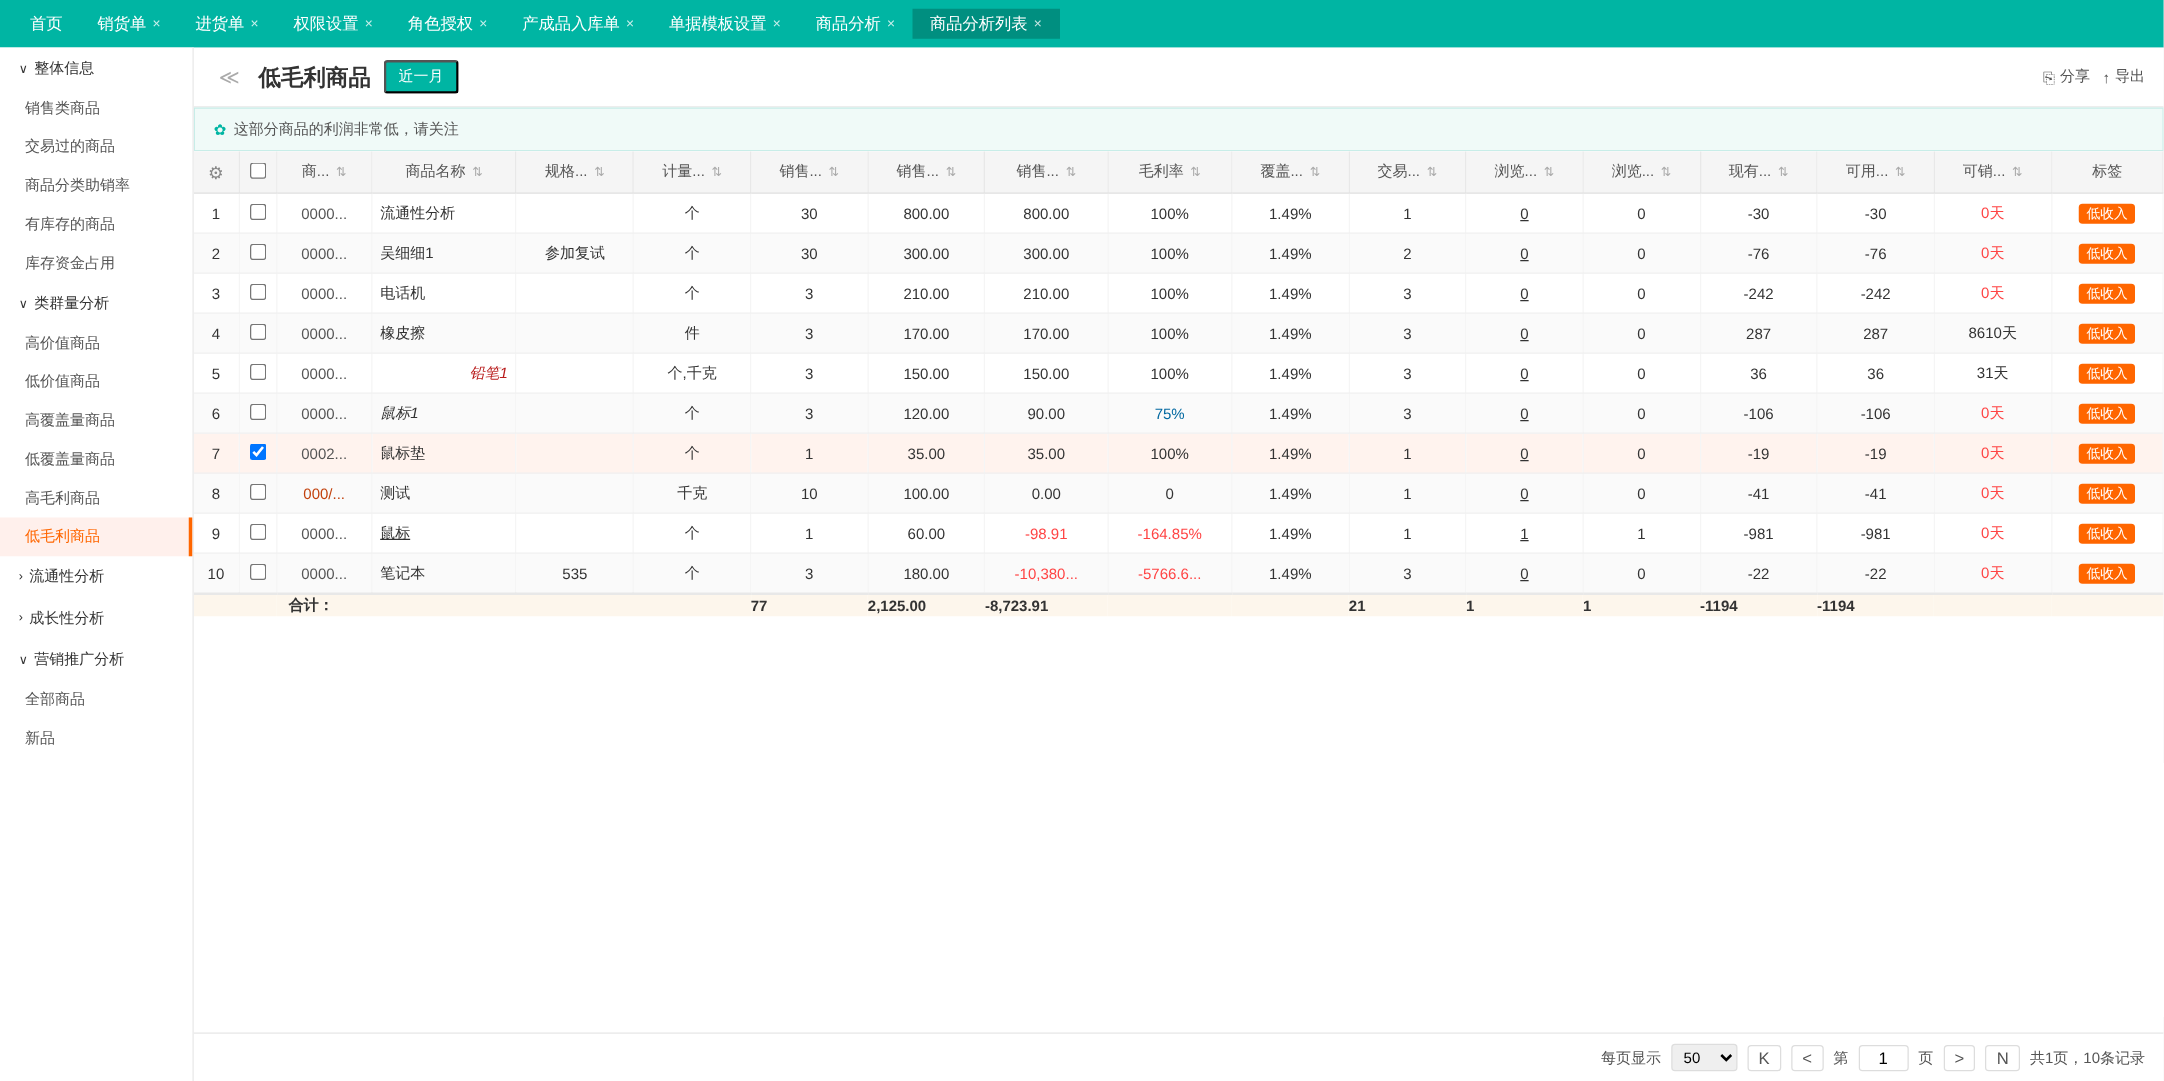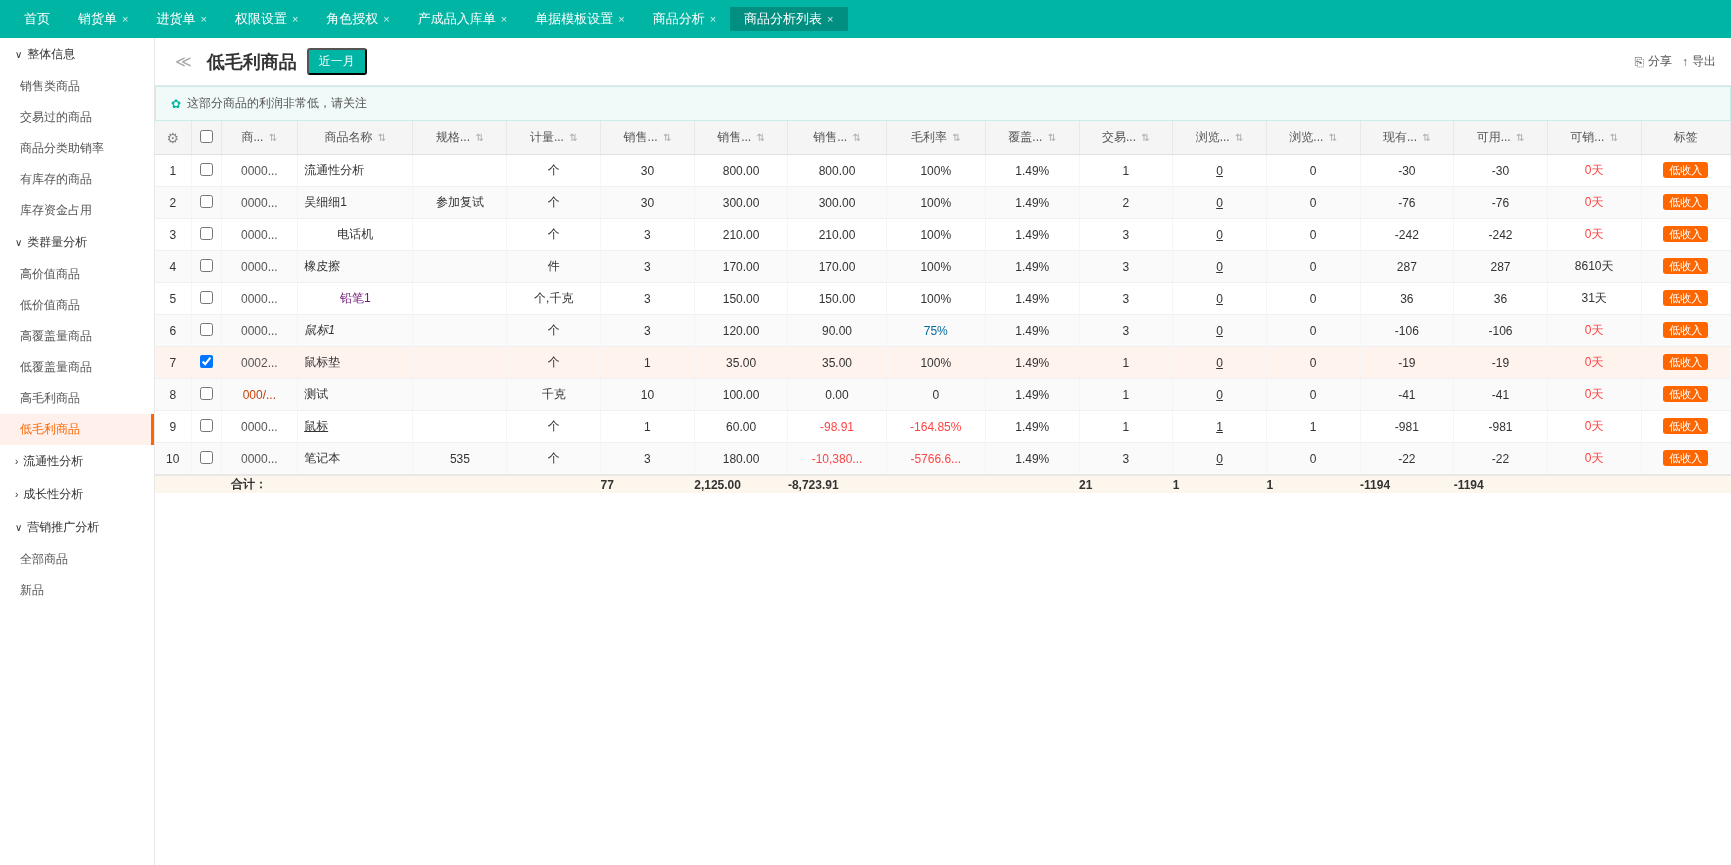--- a/index.html
+++ b/index.html
@@ -220,21 +220,21 @@
       <td>0</td>
       <td>-76</td>
       <td>-76</td>
       <td style="color:#ff4444">0天</td>
       <td><span class="tag-badge">低收入</span></td>
     </tr>
             <tr>
       <td>3</td>
       <td><input type="checkbox" style=""></td>
       <td style="color:#555">0000...</td>
-      <td style="text-align:center;color:#333;cursor:pointer;">电话机</td>
+      <td style="text-align:left;color:#333;cursor:pointer;">电话机</td>
       <td></td>
       <td>个</td>
       <td>3</td>
       <td>210.00</td>
       <td style="color:#333">210.00</td>
       <td style="color:#333">100%</td>
       <td>1.49%</td>
       <td>3</td>
       <td class="underline-link">0</td>
       <td>0</td>
@@ -260,21 +260,21 @@
       <td>0</td>
       <td>287</td>
       <td>287</td>
       <td style="color:#333">8610天</td>
       <td><span class="tag-badge">低收入</span></td>
     </tr>
             <tr>
       <td>5</td>
       <td><input type="checkbox" style=""></td>
       <td style="color:#555">0000...</td>
-      <td style="text-align:center;color:#701a75;cursor:pointer;">铅笔1</td>
+      <td style="text-align:right;color:#b91c1c;cursor:pointer;font-style:italic;">铅笔1</td>
       <td></td>
       <td>个,千克</td>
       <td>3</td>
       <td>150.00</td>
       <td style="color:#333">150.00</td>
       <td style="color:#333">100%</td>
       <td>1.49%</td>
       <td>3</td>
       <td class="underline-link">0</td>
       <td>0</td>
@@ -398,15 +398,31 @@
             <td>1</td>
             <td>-1194</td>
             <td>-1194</td>
             <td></td>
             <td></td>
           </tr>
         </tfoot>
       </table>
     </div>
 
+    <div class="bottom-bar">
+      <span>每页显示</span>
+      <select>
+        <option>50</option>
+        <option>100</option>
+        <option>200</option>
+      </select>
+      <button class="page-btn">K</button>
+      <button class="page-btn">&lt;</button>
+      <span>第</span>
+      <input class="page-input" type="text" value="1" style="">
+      <span>页</span>
+      <button class="page-btn">&gt;</button>
+      <button class="page-btn">N</button>
+      <span>共1页，10条记录</span>
+    </div>
 
   </main>
 </div>
 
 </body></html>

